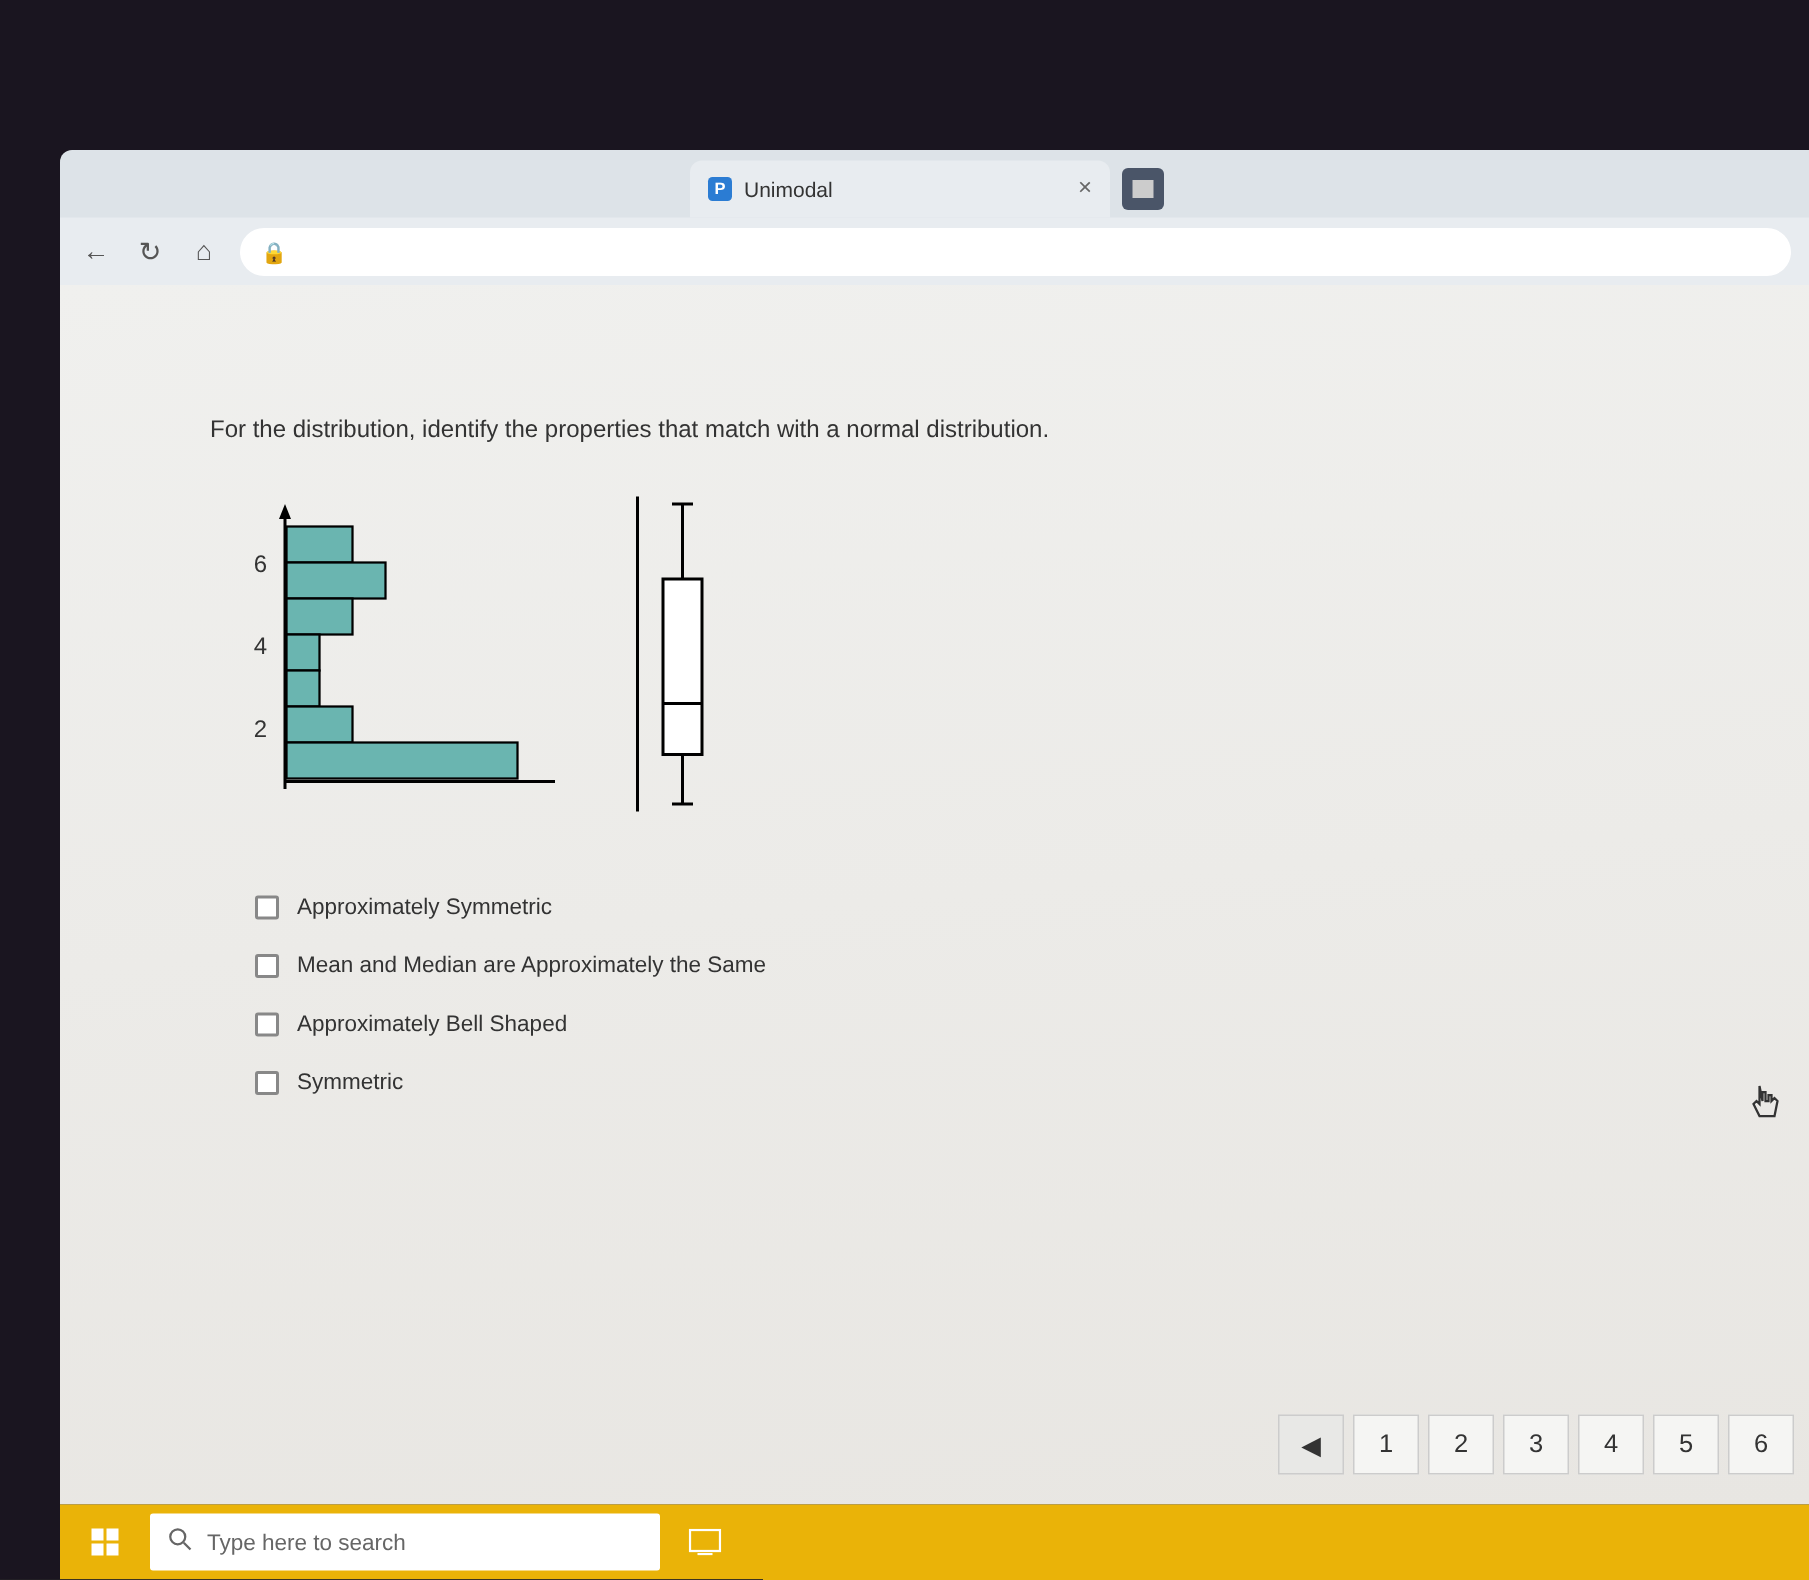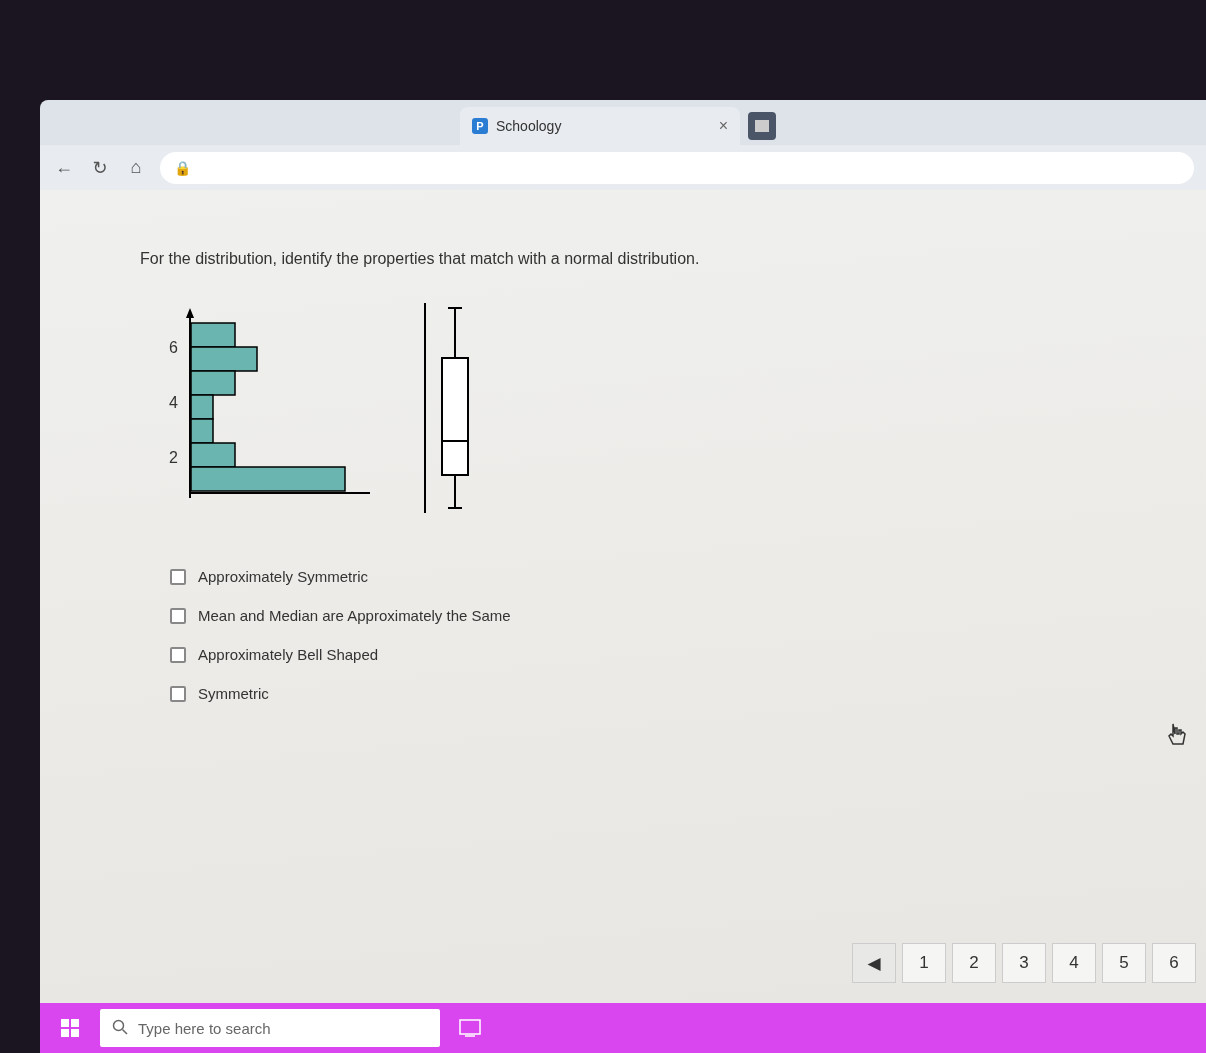--- a/index.html
+++ b/index.html
@@ -114,20 +114,21 @@
     .content-area {
       background: linear-gradient(175deg, #f0f0ee 0%, #e8e6e2 100%);
       height: calc(100% - 90px - 50px);
       padding: 60px 80px 20px 100px;
       position: relative;
     }
     .question-text {
       font-size: 16px;
       color: #333;
       margin-bottom: 30px;
+      margin-top: 28px;
     }
     .charts-row {
       display: flex;
       gap: 40px;
       align-items: center;
       margin-left: 20px;
       margin-bottom: 50px;
     }
     .histogram {
       position: relative;
@@ -185,21 +186,21 @@
       right: 15px;
       top: 530px;
       font-size: 24px;
     }
     .taskbar {
       position: absolute;
       bottom: 0;
       left: 0;
       right: 0;
       height: 50px;
-      background: #d946ef;
+      background: #eab308;
       display: flex;
       align-items: center;
       padding: 0 8px;
       gap: 8px;
     }
     .start-btn {
       width: 44px;
       height: 40px;
       display: flex;
       align-items: center;
@@ -238,21 +239,21 @@
     }
   </style>
 </head>
 <body>
 
 <div class="monitor-frame">
   <div class="browser-chrome">
     <div class="tab-bar">
       <div class="tab">
         <div class="tab-icon">P</div>
-        <span>Schoology</span>
+        <span>Unimodal</span>
         <span class="tab-close">×</span>
       </div>
       <div class="tab-new">
         <div class="tab-new-inner"></div>
       </div>
     </div>
     <div class="address-bar-row">
       <div class="nav-icon">←</div>
       <div class="nav-icon">↻</div>
       <div class="nav-icon">⌂</div>

